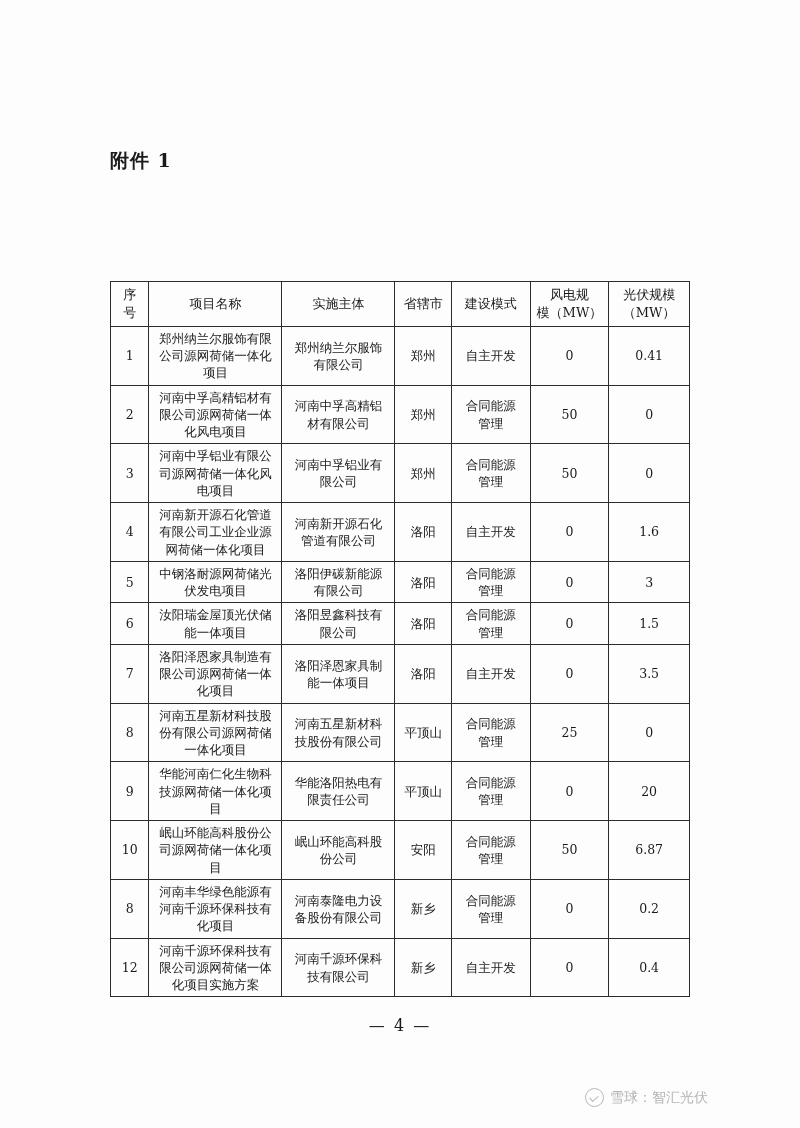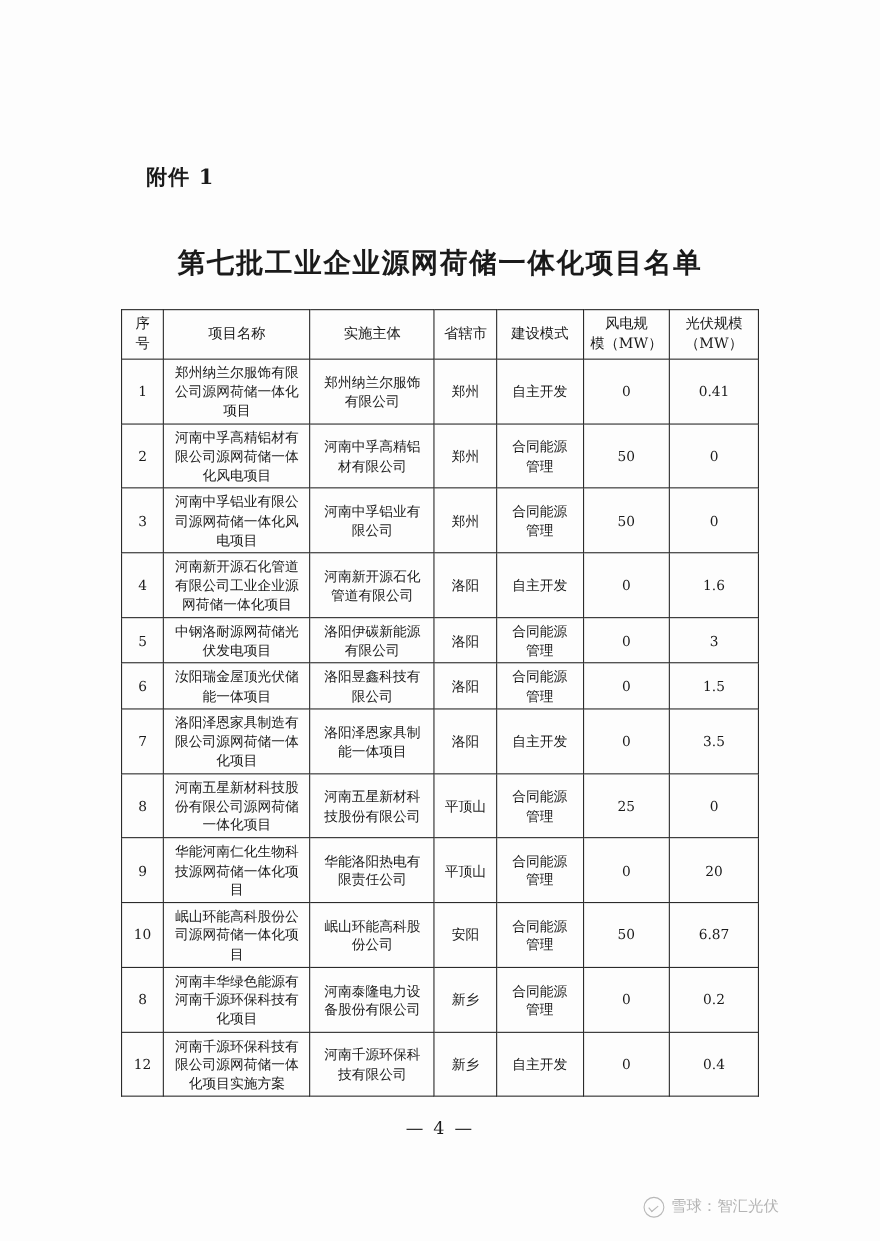--- a/index.html
+++ b/index.html
@@ -23,21 +23,20 @@
     background: #fdfdfd;
   }
   .attachment-label {
     position: absolute;
     left: 110px;
     top: 148px;
     font-size: 19px;
     font-weight: bold;
     letter-spacing: 1px;
     font-family: "DejaVu Serif", "Liberation Serif", serif;
-    margin-left: 23px;
   }
   .doc-title {
     position: absolute;
     left: 0;
     top: 222px;
     width: 800px;
     text-align: center;
     font-size: 25px;
     font-weight: bold;
     letter-spacing: 1.5px;
@@ -89,21 +88,21 @@
     text-align: center;
     font-size: 16px;
     letter-spacing: 2px;
     font-family: "DejaVu Serif", "Liberation Serif", serif;
   }
   .watermark {
     position: absolute;
     left: 585px;
     top: 1088px;
     display: flex;
-    align-items: flex-start;
+    align-items: center;
     gap: 6px;
     color: #b4b4b4;
     font-size: 14px;
     font-family: "DejaVu Sans", "Liberation Sans", sans-serif;
   }
   .watermark .wm-icon {
     width: 17px;
     height: 17px;
     border-radius: 50%;
     border: 1.5px solid #b8b8b8;
@@ -122,21 +121,20 @@
     transform: rotate(-40deg);
   }
 </style>
 </head>
 <body>
 
 <div class="page">
 
   <div class="attachment-label">附件 1</div>
 
-  <div class="doc-title">第七批工业企业源网荷储一体化项目名单</div>
 
   <div class="table-wrap">
     <table class="main-table">
       <colgroup>
         <col class="col-idx">
         <col class="col-name">
         <col class="col-entity">
         <col class="col-city">
         <col class="col-mode">
         <col class="col-wind">

